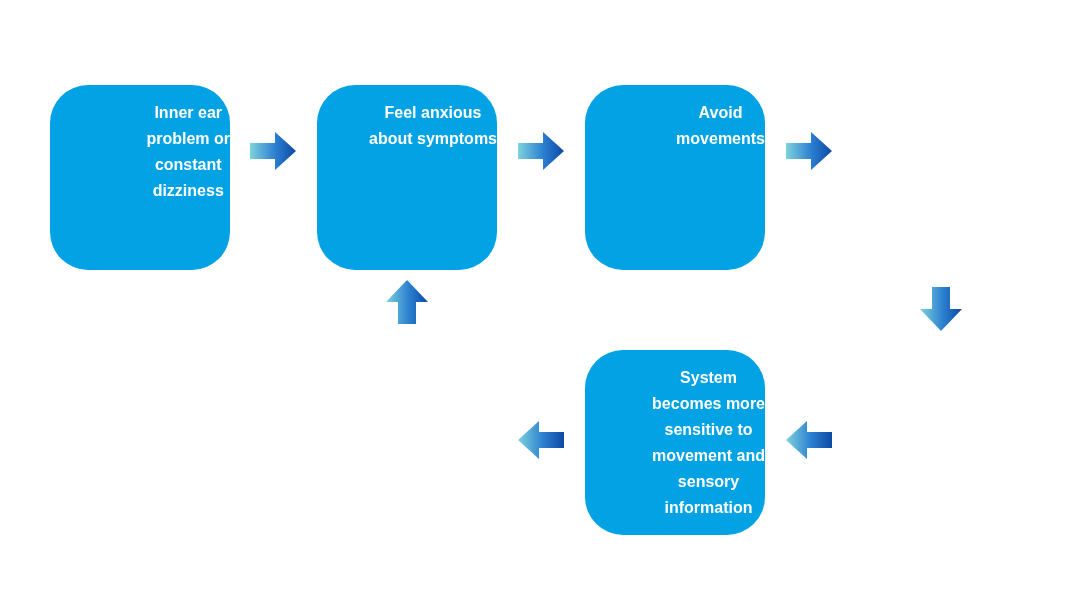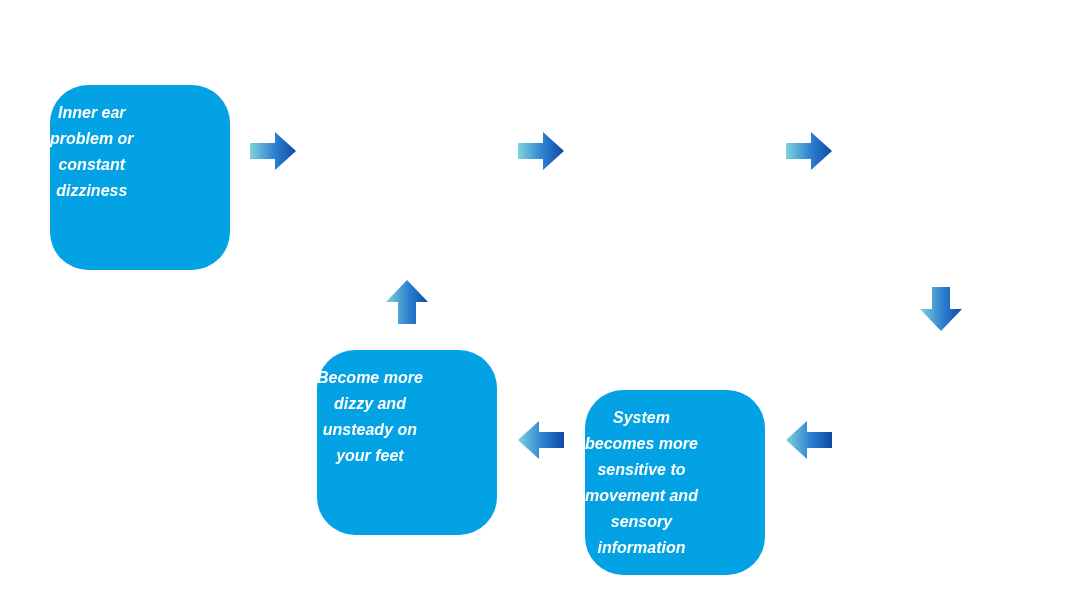--- a/index.html
+++ b/index.html
@@ -16,43 +16,42 @@
     overflow: hidden;
   }
   .node {
     position: absolute;
     width: 180px;
     height: 185px;
     border-radius: 38px;
     background: var(--box-fill, #02A2E5);
     color: var(--box-text-color, #ffffff);
     display: flex;
-    justify-content: flex-start;
+    justify-content: flex-end;
     align-items: flex-start;
     box-sizing: border-box;
-    font-style: italic;
   }
   .node-label {
     padding-top: 15px;
     font-size: 16px;
     font-weight: bold;
     line-height: 26px;
     text-align: center;
     white-space: pre-line;
   }
   .arrow {
     position: absolute;
     line-height: 0;
   }
   #node-1 { left: 50px;  top: 85px; }
   #node-2 { left: 317px; top: 85px; }
   #node-3 { left: 585px; top: 85px; }
   #node-4 { left: 853px; top: 85px; }
   #node-5 { left: 853px; top: 350px; }
-  #node-6 { left: 585px; top: 350px; margin-top: 40px; }
+  #node-6 { left: 585px; top: 350px; }
   #node-7 { left: 317px; top: 350px; }
 
   #arrow-1 { left: 250px; top: 132px; }
   #arrow-2 { left: 518px; top: 132px; }
   #arrow-3 { left: 786px; top: 132px; }
   #arrow-4 { left: 920px; top: 287px; }
   #arrow-5 { left: 786px; top: 421px; }
   #arrow-6 { left: 518px; top: 421px; }
   #arrow-7 { left: 386px; top: 280px; }
 </style>
@@ -60,34 +59,36 @@
 <body>
 
 <div class="canvas">
 
   <div class="node" id="node-1">
     <div class="node-label">Inner ear
 problem or
 constant
 dizziness</div>
   </div>
+  <div class="node" id="node-2">
+    <div class="node-label">Feel anxious
+about symptoms</div>
+  </div>
+  <div class="node" id="node-3">
+    <div class="node-label">Avoid
+movements</div>
+  </div>
 
   <div class="node" id="node-6">
     <div class="node-label">System
 becomes more
 sensitive to
 movement and
 sensory
 information</div>
-  </div>
-  <div class="node" id="node-7">
-    <div class="node-label">Become more
-dizzy and
-unsteady on
-your feet</div>
   </div>
 
   <div class="arrow" id="arrow-1">
     <svg width="46" height="38" viewBox="0 0 46 38">
       <defs>
         <linearGradient id="g1" x1="0" y1="0" x2="1" y2="0">
           <stop offset="0%" stop-color="#7ED2DC"></stop>
           <stop offset="55%" stop-color="#2B7FD0"></stop>
           <stop offset="100%" stop-color="#0D49A6"></stop>
         </linearGradient>

